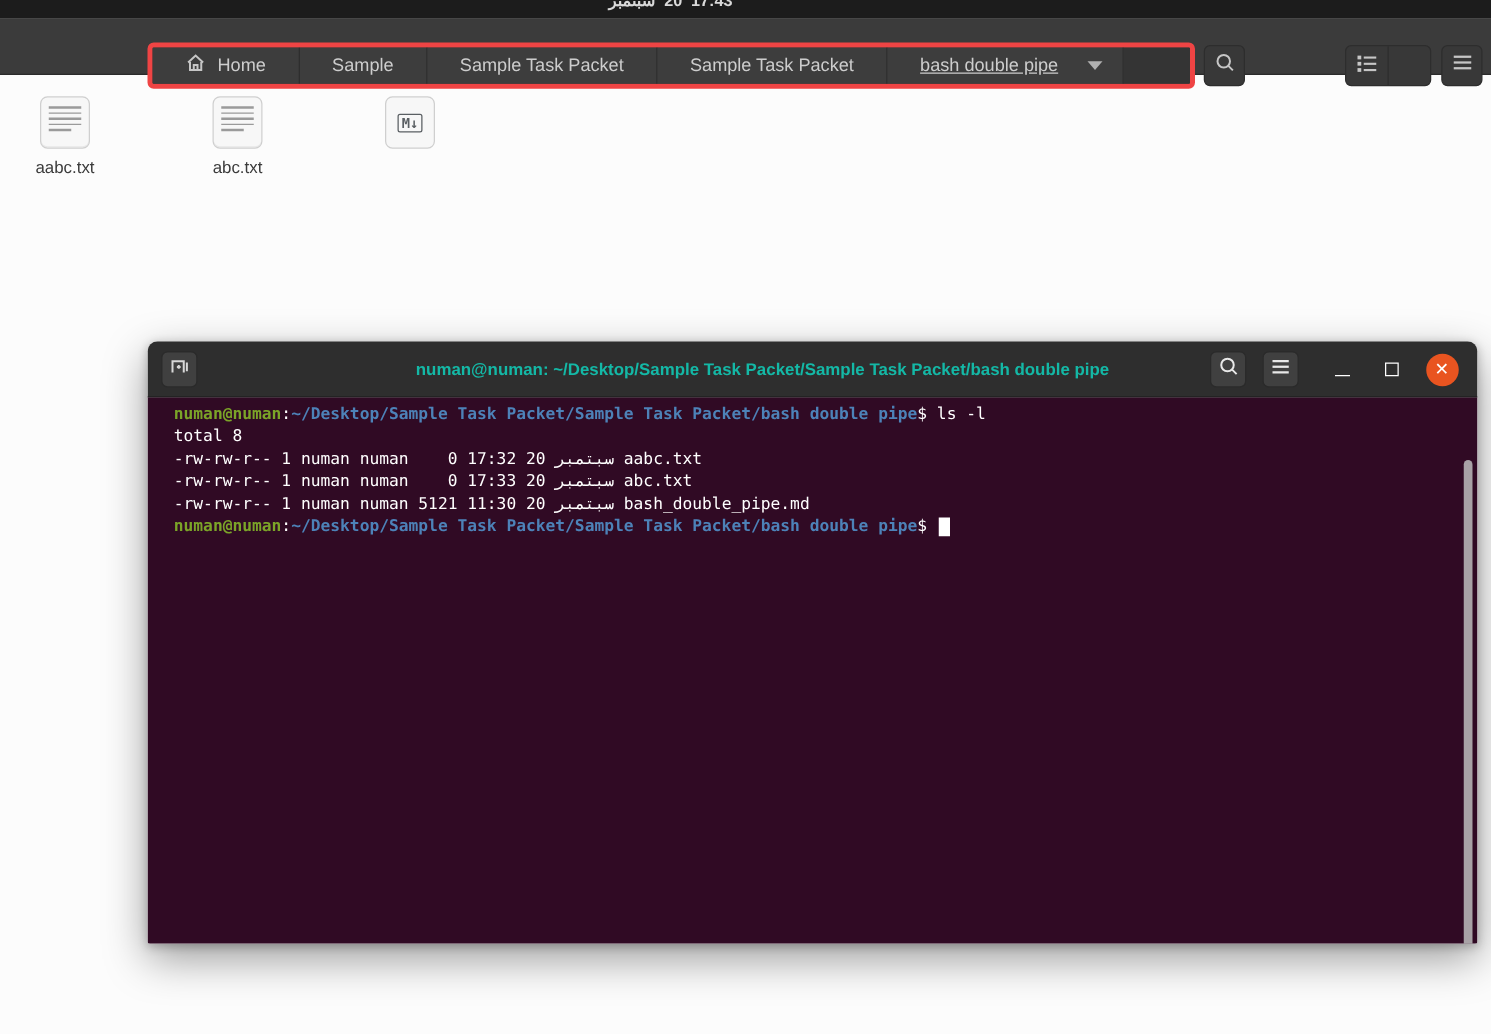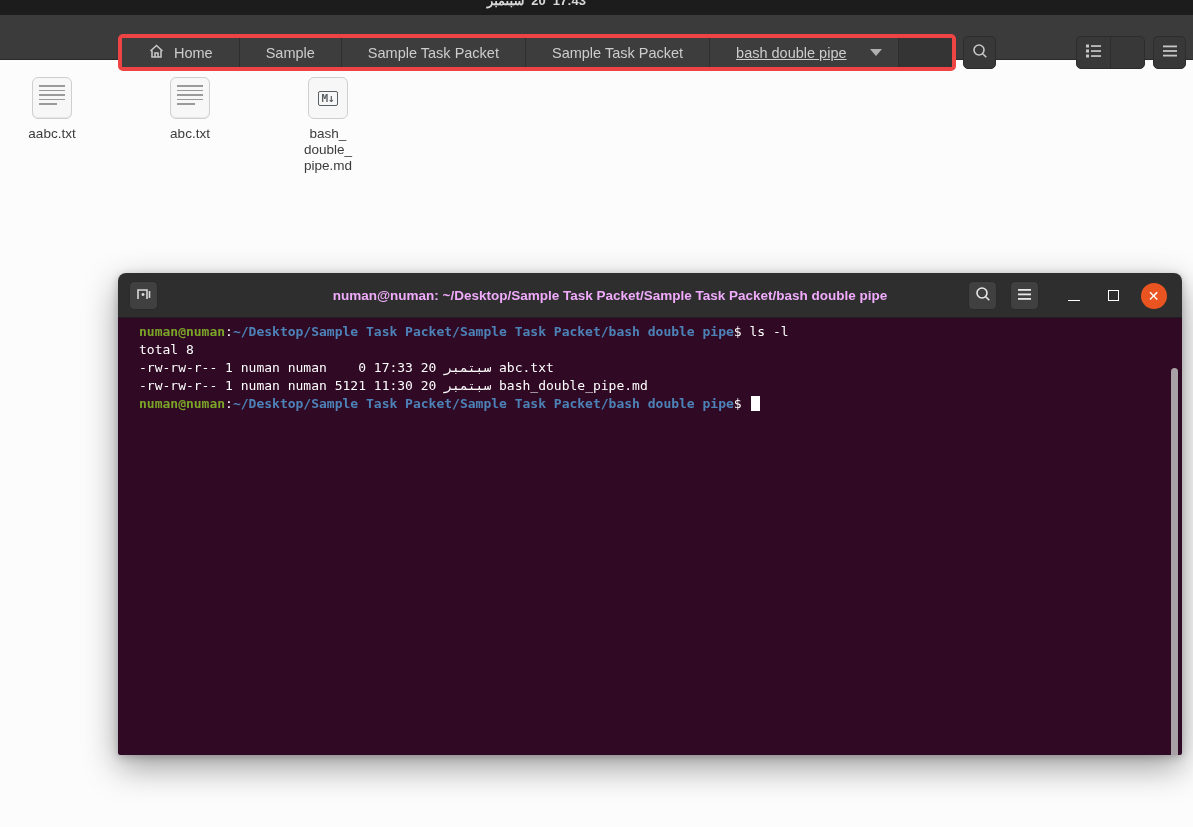--- a/index.html
+++ b/index.html
@@ -95,21 +95,21 @@
     box-shadow: 0 12px 34px rgba(0,0,0,0.38), 0 2px 8px rgba(0,0,0,0.22);
     z-index: 10; overflow: hidden;
   }
   .term-titlebar {
     position: relative; height: 45px; background: #2e2e2e;
     border-bottom: 1px solid #202020;
     display: flex; align-items: center;
   }
   .term-title {
     position: absolute; left: 170px; right: 250px; text-align: center;
-    color: #f0abfc; font-weight: bold; font-size: 13.5px; white-space: nowrap;
+    color: #14b8a6; font-weight: bold; font-size: 13.5px; white-space: nowrap;
     overflow: hidden;
   }
   .tt-btn {
     position: absolute; top: 8px; width: 29px; height: 29px;
     background: #404040; border: 1px solid #2a2a2a; border-radius: 5px;
     display: flex; align-items: center; justify-content: center; cursor: pointer;
   }
   .tt-newtab { left: 11px; }
   .tt-search { left: 850px; }
   .tt-menu   { left: 892px; }
@@ -244,25 +244,20 @@
         <i></i>
         <i></i>
     </div>
     <div class="file-label">abc.txt</div>
   </div>
 
   <div class="file-item" style="left:273px; top:16px;">
     <div class="thumb md-icon">
       <span class="md-badge">M↓</span>
     </div>
-    <div class="file-label">
-      <div>bash_</div>
-      <div>double_</div>
-      <div>pipe.md</div>
-    </div>
   </div>
 </div>
 
 <div class="terminal">
   <div class="term-titlebar">
     <div class="tt-btn tt-newtab">
       <span>
         <svg width="16" height="16" viewBox="0 0 16 16">
           <path class="icon-line" style="stroke:#d8d8d8" d="M2 13 V4 H11 V13 M5.5 8.5 H8.5 M7 7 V10 M13.5 5 V12"></path>
         </svg>
@@ -293,19 +288,20 @@
         <span class="glyph"></span>
       </div>
     <div class="wc-btn wc-close">
       <span class="circle">✕</span>
     </div>
   </div>
 
   <div class="term-body">
     <div class="tline"><span class="seg-user">numan@numan</span><span>:</span><span class="seg-path">~/Desktop/Sample Task Packet/Sample Task Packet/bash double pipe</span><span>$</span><span> ls -l</span></div>
     <div class="tline">total 8</div>
+    <div class="tline"><span>-rw-rw-r-- 1 numan numan    0 17:32 20 </span><span class="seg-month">سبتمبر</span><span> aabc.txt</span></div>
     <div class="tline"><span>-rw-rw-r-- 1 numan numan    0 17:33 20 </span><span class="seg-month">سبتمبر</span><span> abc.txt</span></div>
     <div class="tline"><span>-rw-rw-r-- 1 numan numan 5121 11:30 20 </span><span class="seg-month">سبتمبر</span><span> bash_double_pipe.md</span></div>
     <div class="tline"><span class="seg-user">numan@numan</span><span>:</span><span class="seg-path">~/Desktop/Sample Task Packet/Sample Task Packet/bash double pipe</span><span>$</span><span class="cursor-block"></span></div>
 
     <div class="term-scrollbar"></div>
   </div>
 </div>
 
 </body></html>

